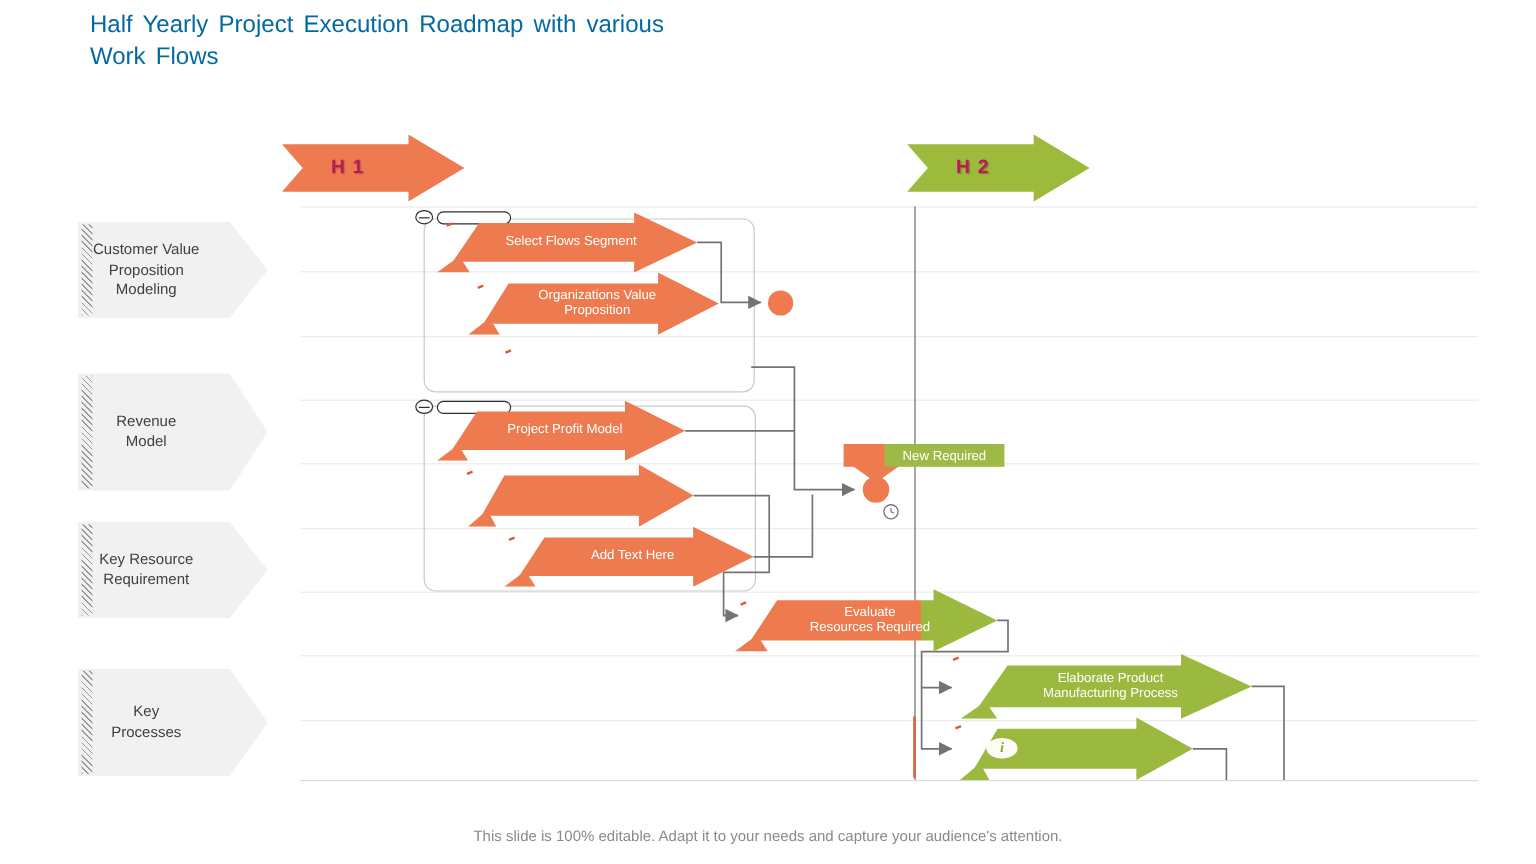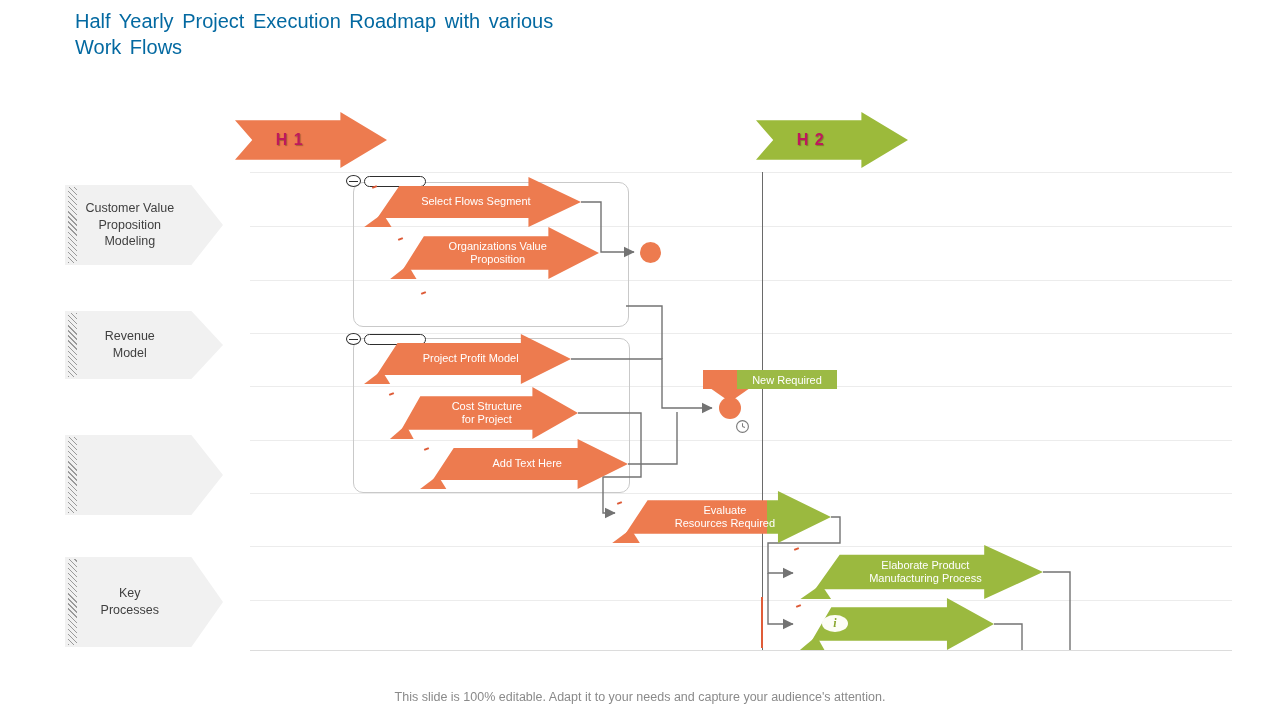--- a/index.html
+++ b/index.html
@@ -23,21 +23,21 @@
   .h-arrow svg{position:absolute;inset:0;width:100%;height:100%;}
   .h-arrow .lbl{position:absolute;left:0;top:0;width:72%;height:100%;display:flex;align-items:center;
                 justify-content:center;color:#be185d;font-size:16px;font-weight:bold;
                 text-shadow:1px 1px 1px rgba(90,60,20,.45);letter-spacing:1px;}
   .h1-pos{left:235px;top:112px;}
   .h2-pos{left:756px;top:112px;}
 
   
   .row-label{position:absolute;left:65px;width:158px;background:#f1f1f1;
              clip-path:polygon(0 0,80% 0,100% 50%,80% 100%,0 100%);
-             display:flex;align-items:center;justify-content:center;}
+             display:flex;align-items:center;}
   .row-label .txt{width:72%;margin-right:18%;text-align:center;font-size:12.5px;line-height:1.35;color:#3f3f3f;}
   .row-label .hatch{position:absolute;left:3px;top:2px;bottom:2px;width:9px;
       background:repeating-linear-gradient(45deg,#9a9a9a 0 1px,transparent 1px 3.6px);}
 
   
   .group{position:absolute;border:1px solid #c9c9c9;border-radius:10px;background:transparent;}
 
   
   .pill-group{position:absolute;display:flex;align-items:center;gap:3px;}
   .pill-circle{width:13px;height:10px;border:1.4px solid #2e2e2e;border-radius:50%;position:relative;background:#fff;}
@@ -103,27 +103,29 @@
       <polygon points="0,8 104,8 104,0 150,27 104,54 104,46 0,46 17,27" fill="#9CBA3B"></polygon>
     </svg>
     <div class="lbl">H 2</div>
   </div>
 
   <div class="row-label" style="top:185px;height:80px">
     <div class="hatch"></div>
     <div class="txt pre">Customer Value
 Proposition Modeling</div>
   </div>
-  <div class="row-label" style="top:311px;height:68px">
+  <div class="row-label" style="top:311px;height:98px">
     <div class="hatch"></div>
     <div class="txt pre">Revenue
 Model</div>
   </div>
   <div class="row-label" style="top:435px;height:80px">
     <div class="hatch"></div>
+    <div class="txt pre">Key Resource
+Requirement</div>
   </div>
   <div class="row-label" style="top:557px;height:90px">
     <div class="hatch"></div>
     <div class="txt pre">Key
 Processes</div>
   </div>
 
   <div class="group" style="left:353px;top:182px;width:274px;height:143px"></div>
   <div class="group" style="left:353px;top:338px;width:275px;height:153px"></div>
 
@@ -188,22 +190,20 @@
       <polygon points="2,56 19,41 27,56" fill="#ED7B4F"></polygon>
     </svg>
     <div class="lbl pre">Project Profit Model</div>
   </div>
 
   <div class="task" style="left:388px;top:387px;width:190px;height:52px">
     <svg viewBox="0 0 200 56" preserveAspectRatio="none">
       <polygon points="34,10 152,10 152,0 200,28 152,56 152,46 14,46" fill="#ED7B4F"></polygon>
       <polygon points="2,56 19,41 27,56" fill="#ED7B4F"></polygon>
     </svg>
-    <div class="lbl pre">Cost Structure
-for Project</div>
   </div>
 
   <div class="task" style="left:418px;top:439px;width:210px;height:50px">
     <svg viewBox="0 0 200 56" preserveAspectRatio="none">
       <polygon points="34,10 152,10 152,0 200,28 152,56 152,46 14,46" fill="#ED7B4F"></polygon>
       <polygon points="2,56 19,41 27,56" fill="#ED7B4F"></polygon>
     </svg>
     <div class="lbl pre">Add Text Here</div>
   </div>
 

